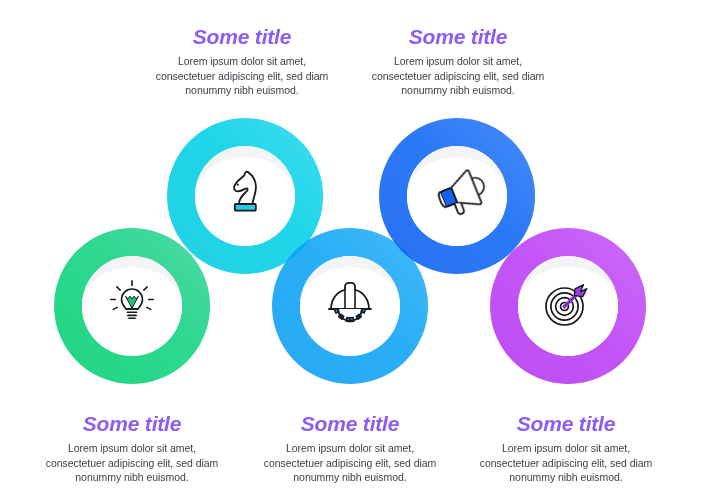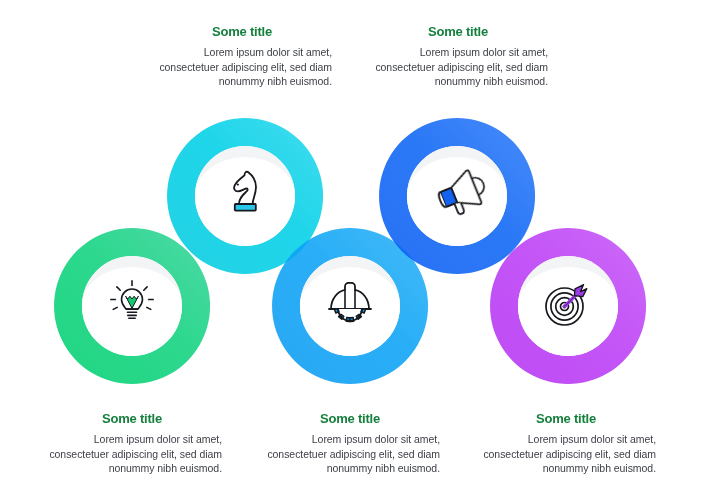--- a/index.html
+++ b/index.html
@@ -6,27 +6,26 @@
   body{
     width:701px;height:500px;background:#ffffff;overflow:hidden;
     font-family:"Liberation Sans","DejaVu Sans",sans-serif;
     position:relative;
   }
   #canvas{position:absolute;left:0;top:0;width:701px;height:500px;}
 
   
   .text-block{position:absolute;text-align:center;}
   .tb-title{
-    font-size:13px;font-weight:bold;color:#15803d;
-    letter-spacing:-0.2px;margin:0 0 6px 0;line-height:1.1;
+    font-size:21px;font-weight:bold;color:#8b5cf6;
+    letter-spacing:-0.2px;margin:0 0 6px 0;line-height:1.1;font-style:italic;
   }
   .tb-body{
     font-size:10.5px;color:#3c3f46;line-height:1.38;margin:6px;
     letter-spacing:-0.05px;
-    text-align:right;
   }
 
   .tb-top1{left:146px;top:25px;width:192px;}
   .tb-top2{left:362px;top:25px;width:192px;}
   .tb-bot1{left:36px;top:412px;width:192px;}
   .tb-bot2{left:254px;top:412px;width:192px;}
   .tb-bot3{left:470px;top:412px;width:192px;}
 </style>
 </head>
 <body>

